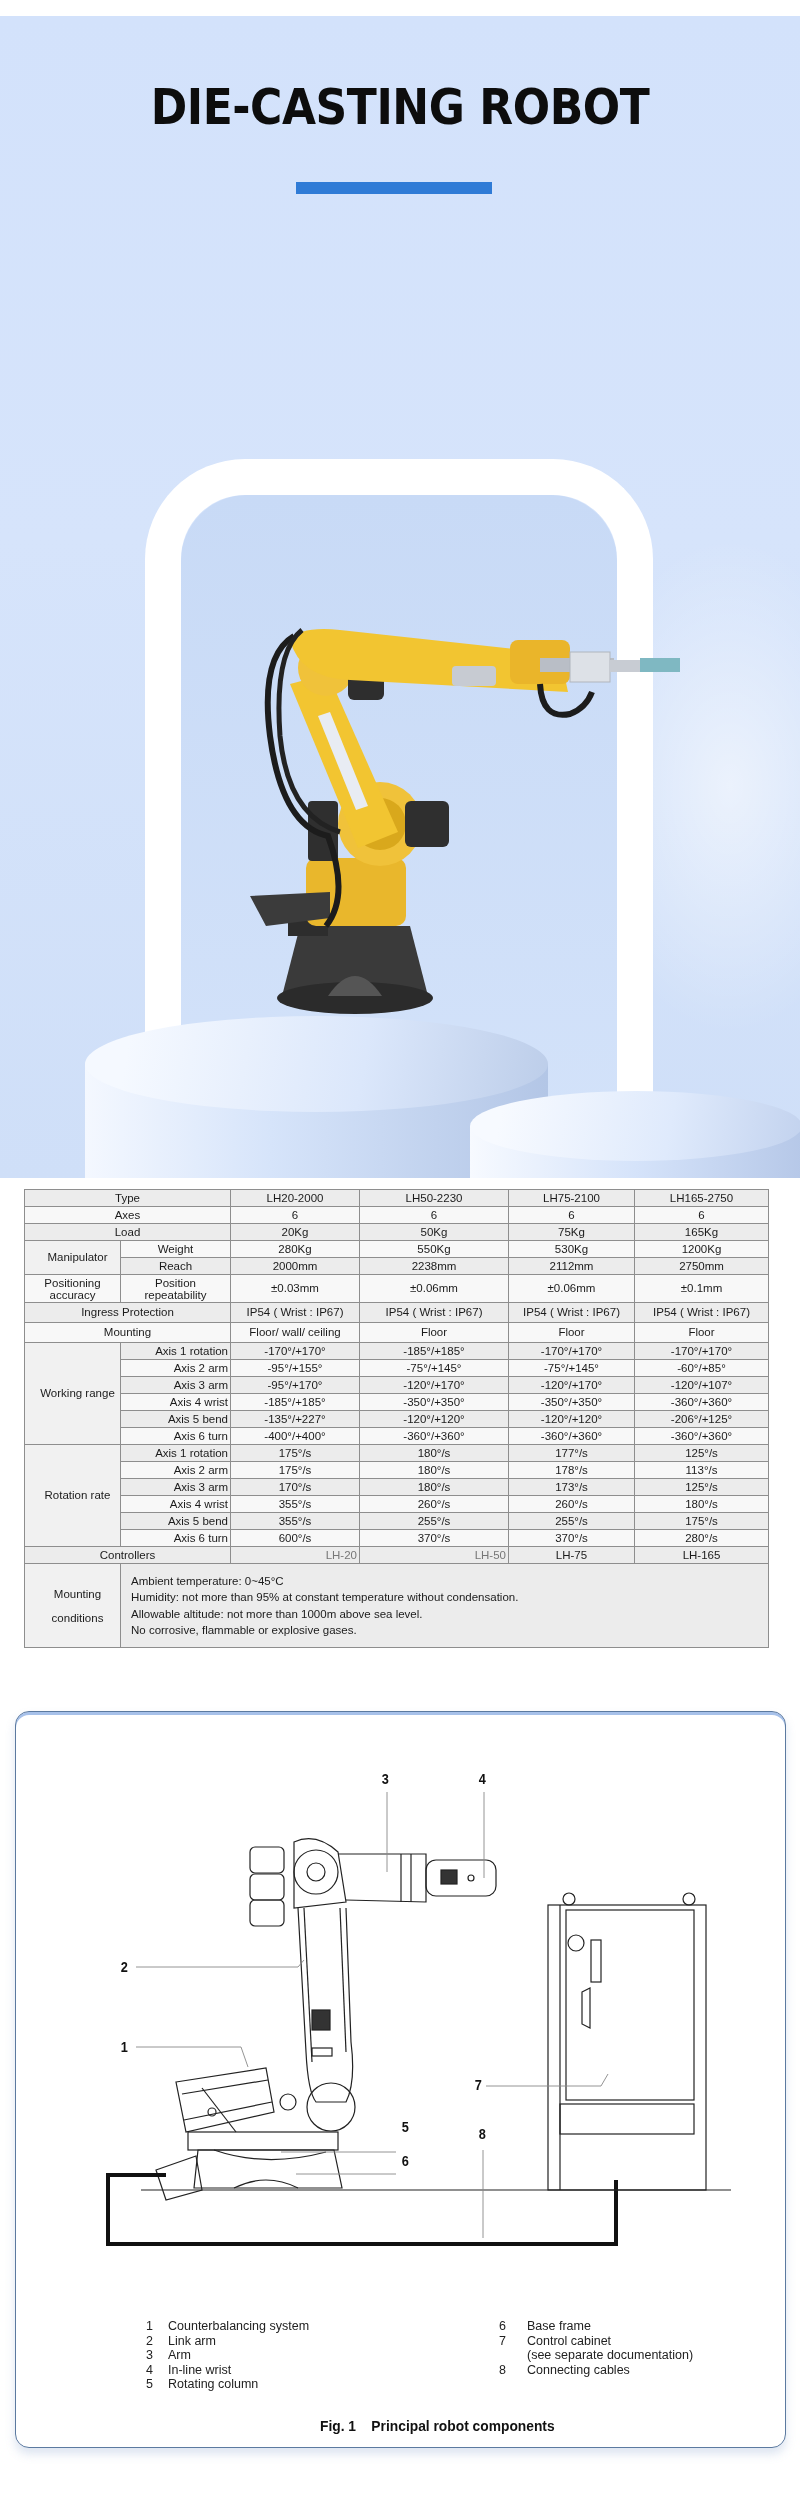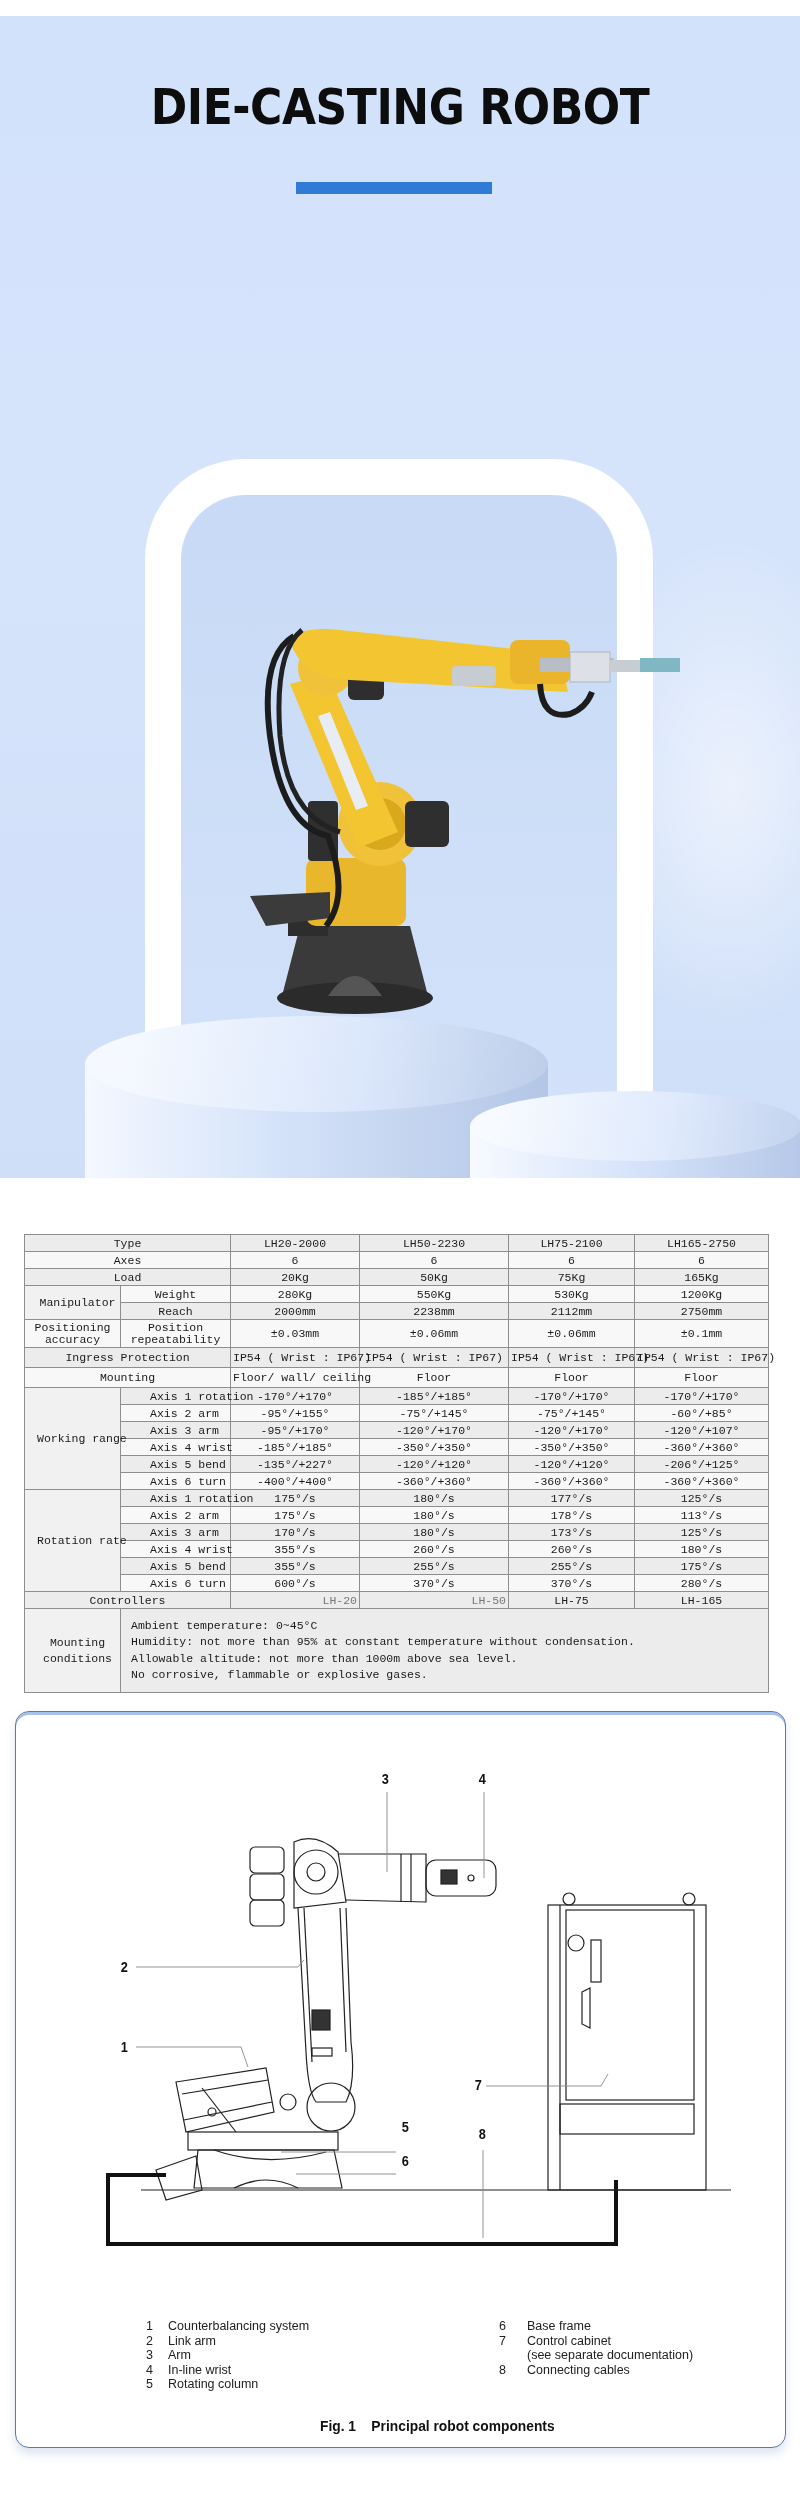--- a/index.html
+++ b/index.html
@@ -30,27 +30,27 @@
 
   .pedestal-small { position: absolute; left: 470px; top: 1075px; width: 332px; height: 88px; }
   .pedestal-small .side { position: absolute; left: 0; top: 35px; width: 332px; height: 53px;
     background: linear-gradient(90deg, #f7faff 0%, #d5e3fa 50%, #b6c8e8 100%); }
   .pedestal-small .top { position: absolute; left: 0; top: 0; width: 332px; height: 70px; border-radius: 50%;
     background: linear-gradient(100deg, #f7faff 10%, #dfeafc 60%, #c2d2ee 100%); }
 
   .robot { position: absolute; left: 230px; top: 580px; width: 470px; height: 460px; }
 
   
-  .spec { position: absolute; left: 24px; top: 1234px; width: 744px; border-collapse: collapse;
-    font-family: Liberation Mono, monospace; font-size: 11.5px; color: #1b1b1b; table-layout: fixed; }
+  .spec { position: absolute; left: 24px; top: 1189px; width: 744px; border-collapse: collapse;
+    font-family: Liberation Sans, sans-serif; font-size: 11.5px; color: #1b1b1b; table-layout: fixed; }
   .spec td { border: 1.5px solid #8e8e8e; text-align: center; height: 17px; padding: 0 2px; line-height: 13px; white-space: nowrap; }
   .spec tr:nth-child(odd) td { background: #ececec; }
   .spec tr:nth-child(even) td { background: #f8f8f8; }
   .spec td.grp { background: #f1f1f1 !important; padding-left: 12px; }
-  .spec td.sub { text-align: left; padding-left: 29px; }
+  .spec td.sub { text-align: right; padding-left: 20px; }
   .spec td.muted { color: #777; text-align: right; }
   .spec td.cond { text-align: left; padding: 6px 10px; white-space: normal; line-height: 16.5px; background: #ececec !important; font-size: 11.5px; }
   .spec td.wrap { white-space: normal; line-height: 12px; }
 
   
   .fig { position: absolute; left: 15px; top: 1711px; width: 771px; height: 737px;
     border: 1.5px solid #5c7aa0; border-radius: 14px; background: #fff;
     box-shadow: inset 0 3px 0 #a7c1ea, 0 6px 10px rgba(120,150,200,0.25); }
   .fig svg { position: absolute; left: 0; top: 0; }
   .legend { position: absolute; font-size: 12.5px; color: #222; line-height: 14.5px; }
@@ -273,21 +273,21 @@
   </tr>
 
   <tr>
     <td colspan="2">Controllers</td>
     <td class="muted">LH-20</td>
     <td class="muted">LH-50</td>
     <td>LH-75</td>
     <td>LH-165</td>
   </tr>
   <tr style="height:84px">
-    <td class="wrap grp" style="line-height:16px">Mounting conditions</td>
+    <td class="wrap grp" style="line-height:24px">Mounting conditions</td>
     <td colspan="5" class="cond">
       <div>Ambient temperature: 0~45°C</div>
       <div>Humidity: not more than 95% at constant temperature without condensation.</div>
       <div>Allowable altitude: not more than 1000m above sea level.</div>
       <div>No corrosive, flammable or explosive gases.</div>
     </td>
   </tr>
 </tbody>
   </table>
 

